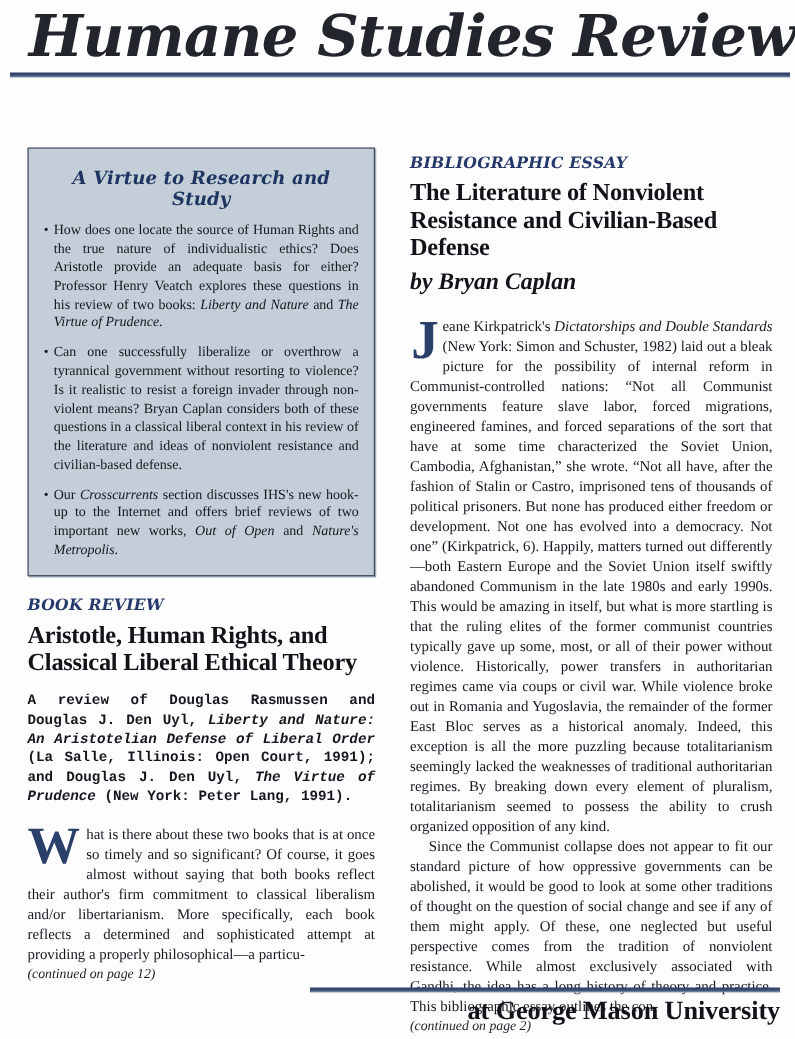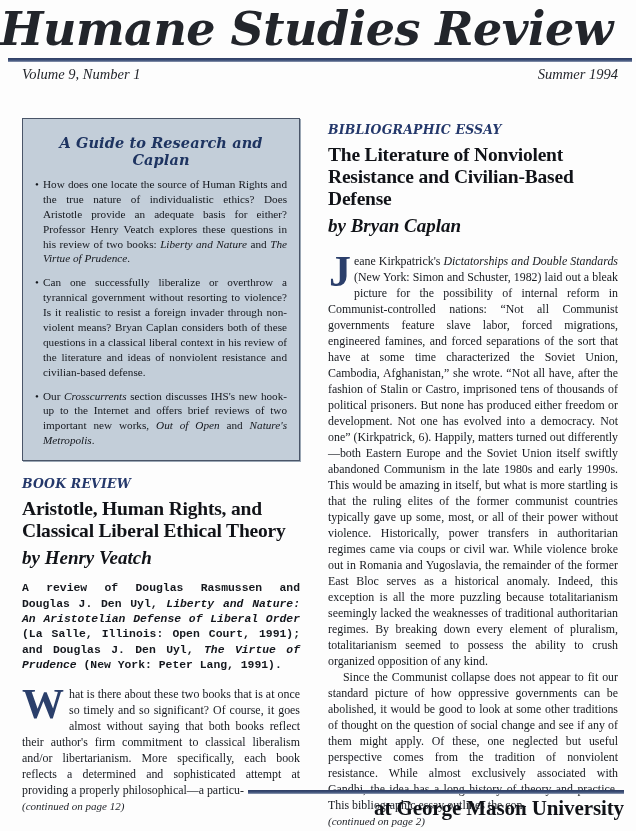--- a/index.html
+++ b/index.html
@@ -18,21 +18,21 @@
   .page {
     position: absolute;
     inset: 0;
     background: #fdfdfd;
   }
 
   
   .masthead {
     position: absolute;
     left: 0; right: 0; top: 6px;
-    text-align: left;
+    text-align: right;
   }
   .masthead-title {
     font-family: "DejaVu Serif", "Liberation Serif", serif;
     font-style: italic;
     font-weight: 700;
     font-size: 46px;
     letter-spacing: -0.5px;
     color: #22252b;
     line-height: 1.0;
     white-space: nowrap;
@@ -240,50 +240,45 @@
 </style>
 </head>
 <body>
 
 <div class="page">
 
   <div class="masthead">
     <div class="masthead-title">Humane Studies Review</div>
   </div>
   <div class="masthead-rule"></div>
-  <div class="issue-line">
-    <span>Volume 9, Number 1</span>
-    <span>Summer 1994</span>
-  </div>
 
   <div class="col-left">
 
     <div class="guide-box">
-      <div class="guide-title">A Guide to Research and Caplan</div>
+      <div class="guide-title">A Virtue to Research and Study</div>
 
       <div class="guide-item">
         <span class="bullet">•</span>
         <span class="guide-item-text"><span>How does one locate the source of Human Rights and the true nature of individualistic ethics? Does Aristotle provide an adequate basis for either? Professor Henry Veatch explores these questions in his review of two books: </span><i>Liberty and Nature</i><span> and </span><i>The Virtue of Prudence</i><span>.</span></span>
       </div>
 
       <div class="guide-item">
         <span class="bullet">•</span>
         <span class="guide-item-text">Can one successfully liberalize or overthrow a tyrannical government without resorting to violence? Is it realistic to resist a foreign invader through non-violent means? Bryan Caplan considers both of these questions in a classical liberal context in his review of the literature and ideas of nonviolent resistance and civilian-based defense.</span>
       </div>
 
       <div class="guide-item">
         <span class="bullet">•</span>
         <span class="guide-item-text"><span>Our </span><i>Crosscurrents</i><span> section discusses IHS's new hook-up to the Internet and offers brief reviews of two important new works, </span><i>Out of Open</i><span> and </span><i>Nature's Metropolis</i><span>.</span></span>
       </div>
     </div>
 
     <div class="book-review-block">
       <div class="kicker">BOOK REVIEW</div>
       <h1 class="headline">Aristotle, Human Rights, and Classical Liberal Ethical Theory</h1>
-      <div class="byline">by Henry Veatch</div>
       <div class="review-credit"><span>A review of Douglas Rasmussen and Douglas J. Den Uyl, </span><i>Liberty and Nature: An Aristotelian Defense of Liberal Order</i><span> (La Salle, Illinois: Open Court, 1991); and Douglas J. Den Uyl, </span><i>The Virtue of Prudence</i><span> (New York: Peter Lang, 1991).</span></div>
     </div>
 
     <div class="body-text left-body">
       <span class="dropcap dropcap-w">W</span>
       <p>hat is there about these two books that is at once so timely and so significant? Of course, it goes almost without saying that both books reflect their author's firm commitment to classical liberalism and/or libertarianism. More specifically, each book reflects a determined and sophisticated attempt at providing a properly philosophical—a particu-</p>
       <div class="continued">(continued on page 12)</div>
     </div>
 
   </div>

